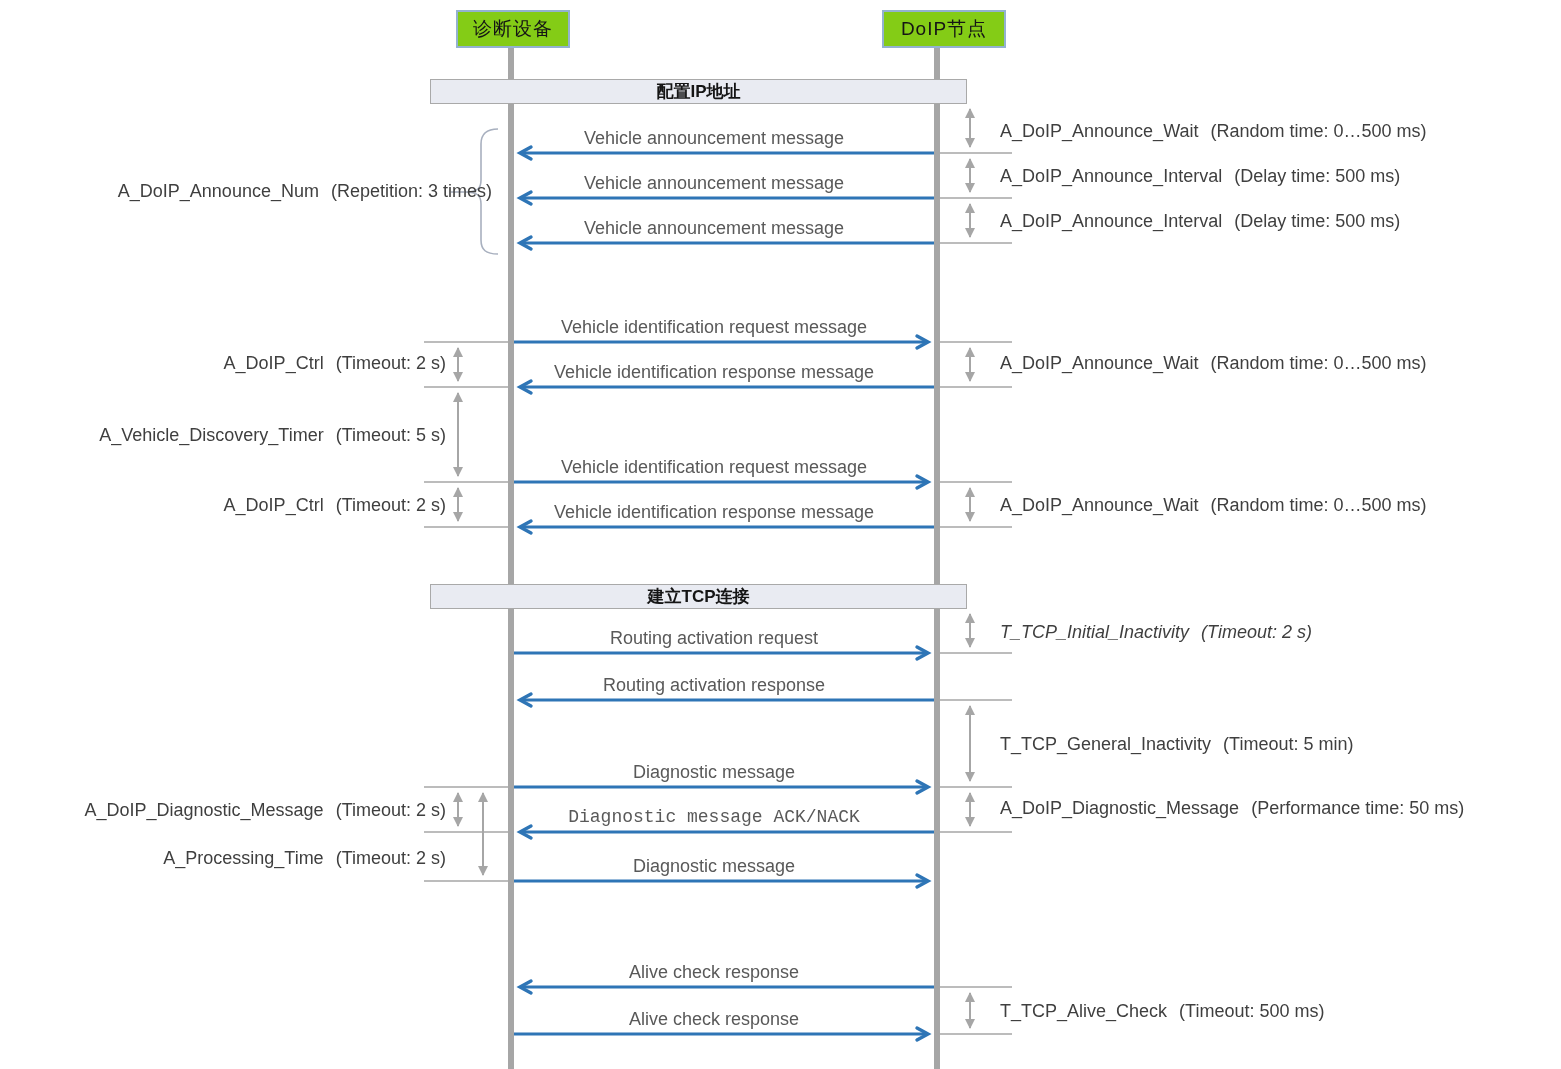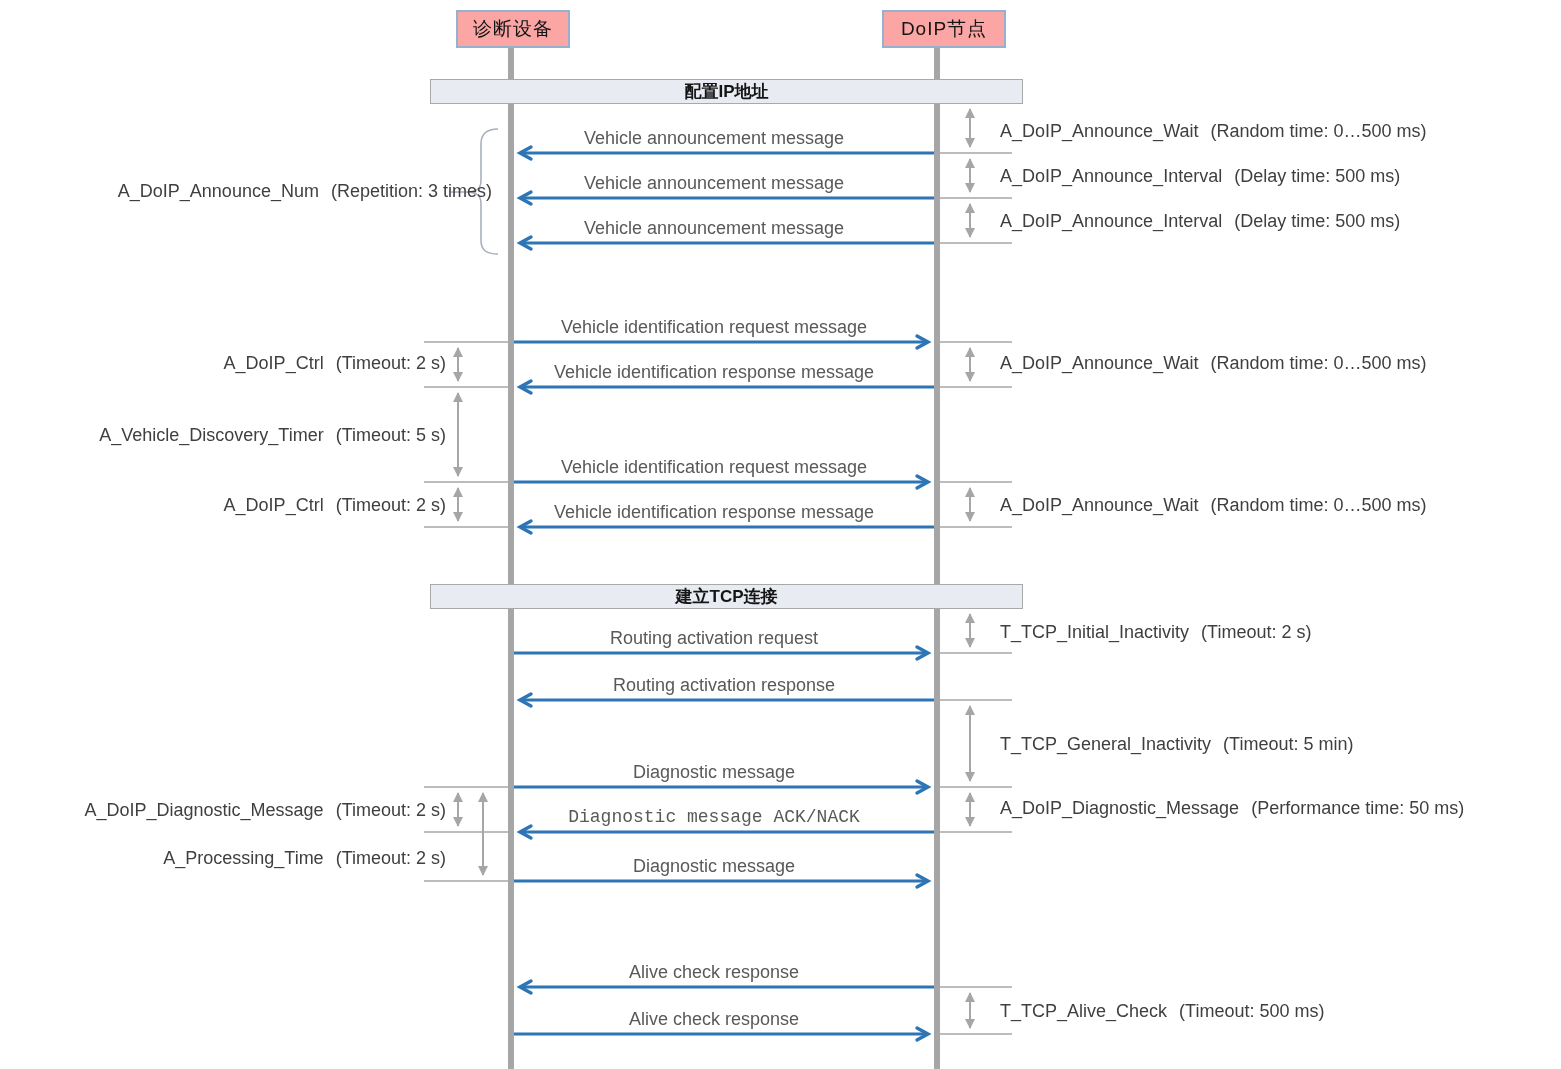--- a/index.html
+++ b/index.html
@@ -3,26 +3,26 @@
 <meta charset="utf-8">
 <style>
   html,body{margin:0;padding:0;background:#fff;}
   .canvas{
     position:relative;width:1561px;height:1069px;background:#ffffff;
     font-family:"Liberation Sans",sans-serif;overflow:hidden;
   }
   .layer-svg{position:absolute;left:0;top:0;z-index:1;}
   .actor{
     position:absolute;top:10px;height:38px;z-index:3;box-sizing:border-box;
-    background:#fca5a5;border:2px solid #93B2D0;
+    background:#84cc16;border:2px solid #93B2D0;
     display:flex;align-items:center;justify-content:center;
     font-size:19px;color:#151515;letter-spacing:1px;
   }
   .banner{
-    position:absolute;left:430px;width:593px;height:25px;z-index:2;box-sizing:border-box;
+    position:absolute;left:430px;width:537px;height:25px;z-index:2;box-sizing:border-box;
     background:#E9EBF2;border:1px solid #A9A9A9;
     display:flex;align-items:center;justify-content:center;
     font-size:17px;font-weight:700;color:#151515;
   }
   .msg{
     position:absolute;left:514px;width:400px;height:22px;z-index:2;
     text-align:center;font-size:18px;line-height:22px;color:#595959;white-space:nowrap;
   }
   .side{
     position:absolute;height:24px;z-index:2;font-size:18px;line-height:24px;
@@ -134,21 +134,21 @@
   </div>
 
   <div class="msg" style="top:127px;">Vehicle announcement message</div>
   <div class="msg" style="top:172px;">Vehicle announcement message</div>
   <div class="msg" style="top:217px;">Vehicle announcement message</div>
   <div class="msg" style="top:316px;">Vehicle identification request message</div>
   <div class="msg" style="top:361px;">Vehicle identification response message</div>
   <div class="msg" style="top:456px;">Vehicle identification request message</div>
   <div class="msg" style="top:501px;">Vehicle identification response message</div>
   <div class="msg" style="top:627px;">Routing activation request</div>
-  <div class="msg" style="top:674px;padding-left:10px;">Routing activation response</div>
+  <div class="msg" style="top:674px;">Routing activation response</div>
   <div class="msg" style="top:761px;">Diagnostic message</div>
   <div class="msg" style="top:806px;font-family:Liberation Mono, monospace;">Diagnostic message ACK/NACK</div>
   <div class="msg" style="top:855px;">Diagnostic message</div>
   <div class="msg" style="top:961px;">Alive check response</div>
   <div class="msg" style="top:1008px;">Alive check response</div>
 
   <div class="side side-left" style="top:179px;margin-left:46px;">
     <span>A_DoIP_Announce_Num</span><span class="detail">(Repetition: 3 times)</span>
   </div>
   <div class="side side-left" style="top:351px;">
@@ -175,21 +175,21 @@
   </div>
   <div class="side side-right" style="top:209px;">
     <span>A_DoIP_Announce_Interval</span><span class="detail">(Delay time: 500 ms)</span>
   </div>
   <div class="side side-right" style="top:351px;">
     <span>A_DoIP_Announce_Wait</span><span class="detail">(Random time: 0…500 ms)</span>
   </div>
   <div class="side side-right" style="top:493px;">
     <span>A_DoIP_Announce_Wait</span><span class="detail">(Random time: 0…500 ms)</span>
   </div>
-  <div class="side side-right" style="top:620px;">
+  <div class="side side-right" style="top:620px;font-style:italic;">
     <span>T_TCP_Initial_Inactivity</span><span class="detail">(Timeout: 2 s)</span>
   </div>
   <div class="side side-right" style="top:732px;">
     <span>T_TCP_General_Inactivity</span><span class="detail">(Timeout: 5 min)</span>
   </div>
   <div class="side side-right" style="top:796px;">
     <span>A_DoIP_Diagnostic_Message</span><span class="detail">(Performance time: 50 ms)</span>
   </div>
   <div class="side side-right" style="top:999px;">
     <span>T_TCP_Alive_Check</span><span class="detail">(Timeout: 500 ms)</span>

